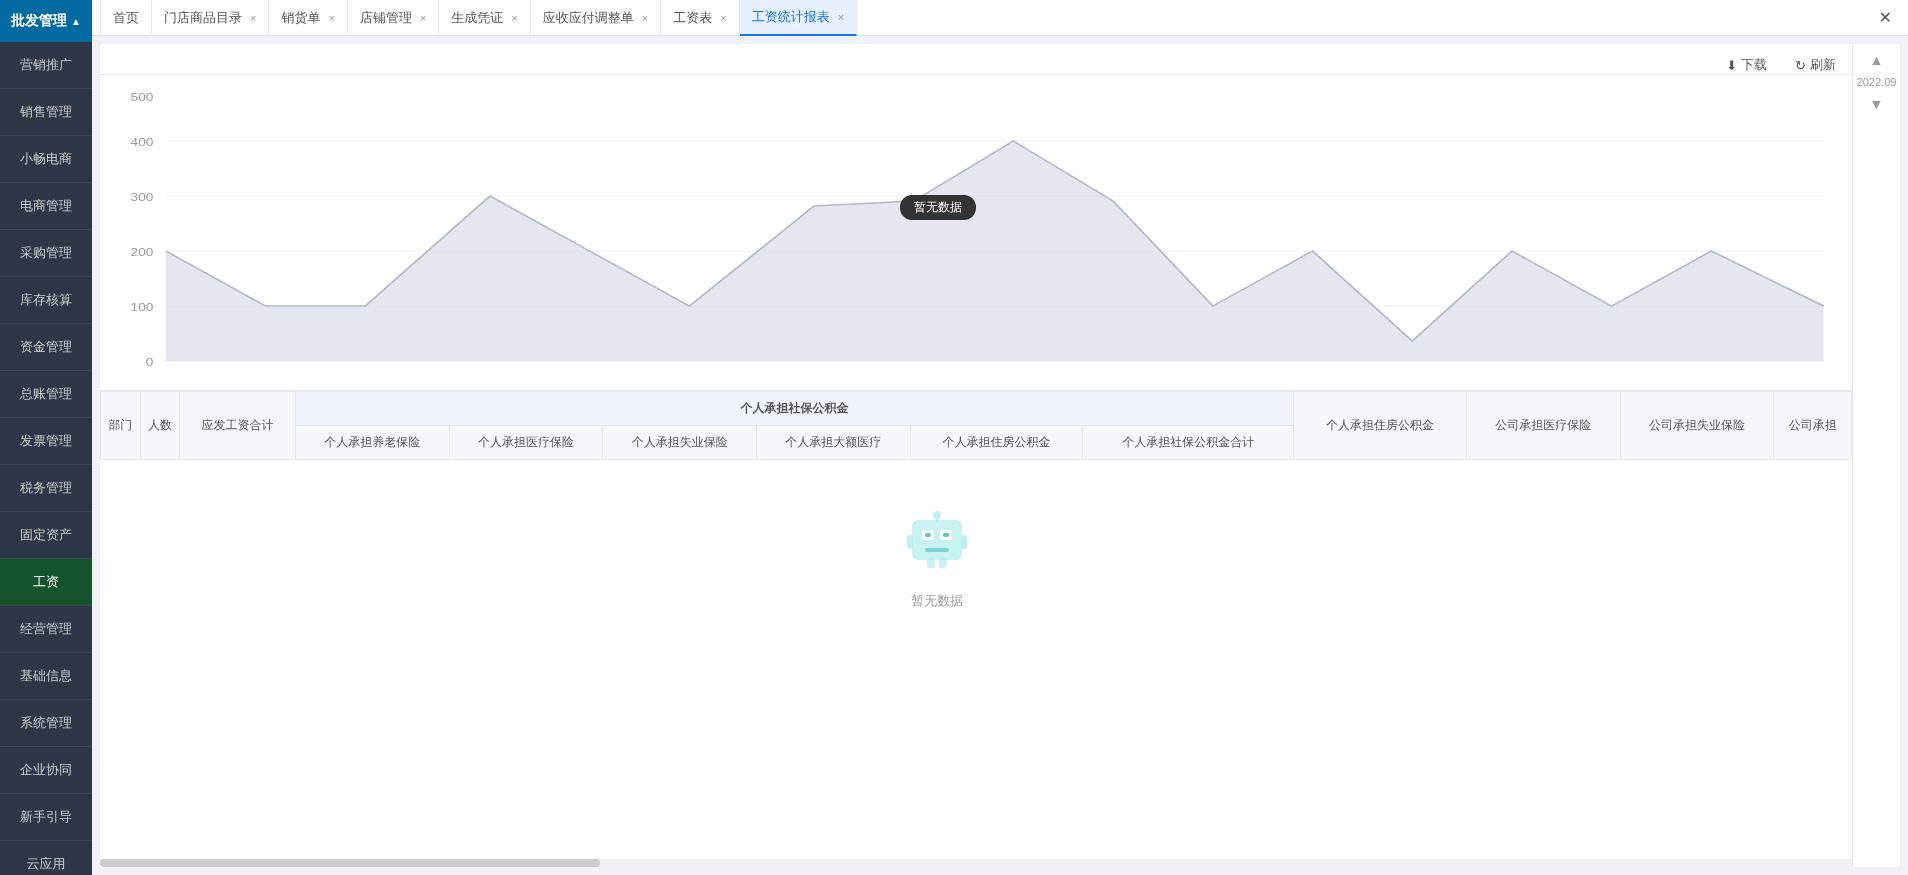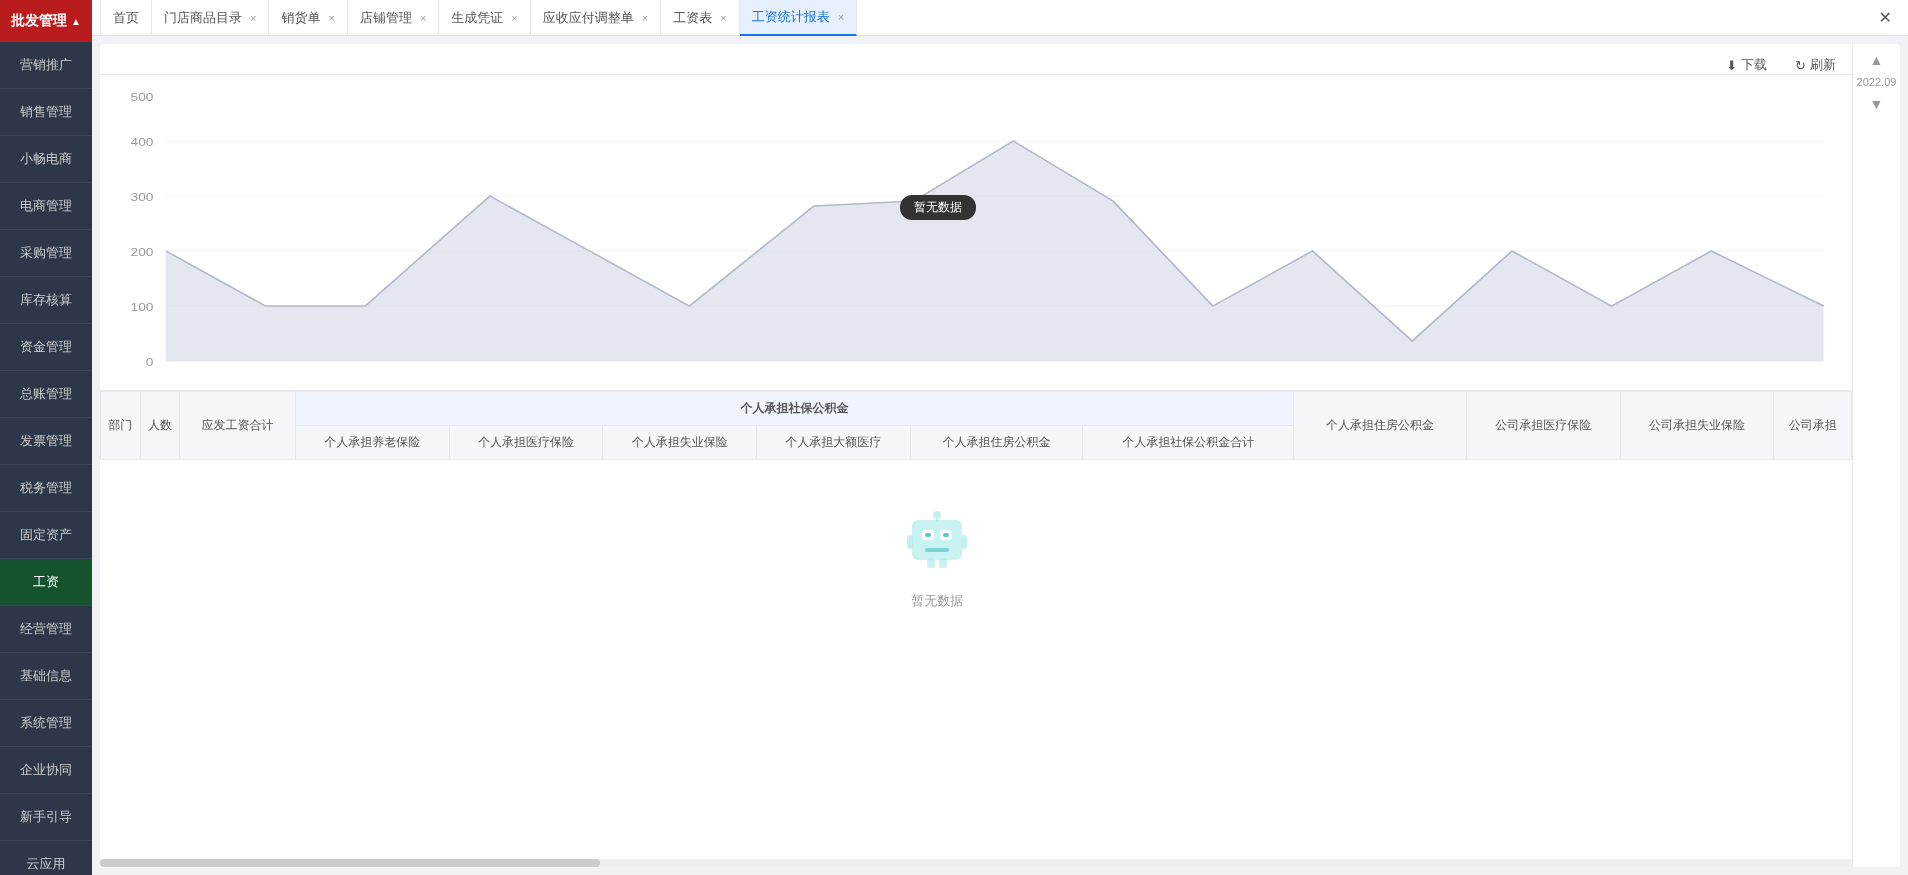--- a/index.html
+++ b/index.html
@@ -8,21 +8,21 @@
     
     .sidebar {
       width: 92px;
       background: #2d3748;
       display: flex;
       flex-direction: column;
       height: 100%;
       flex-shrink: 0;
     }
     .sidebar-title {
-      background: #b91c1c;
+      background: #0369a1;
       color: #fff;
       text-align: center;
       padding: 12px 6px;
       font-size: 14px;
       font-weight: bold;
       display: flex;
       align-items: center;
       justify-content: center;
       gap: 4px;
       cursor: pointer;

